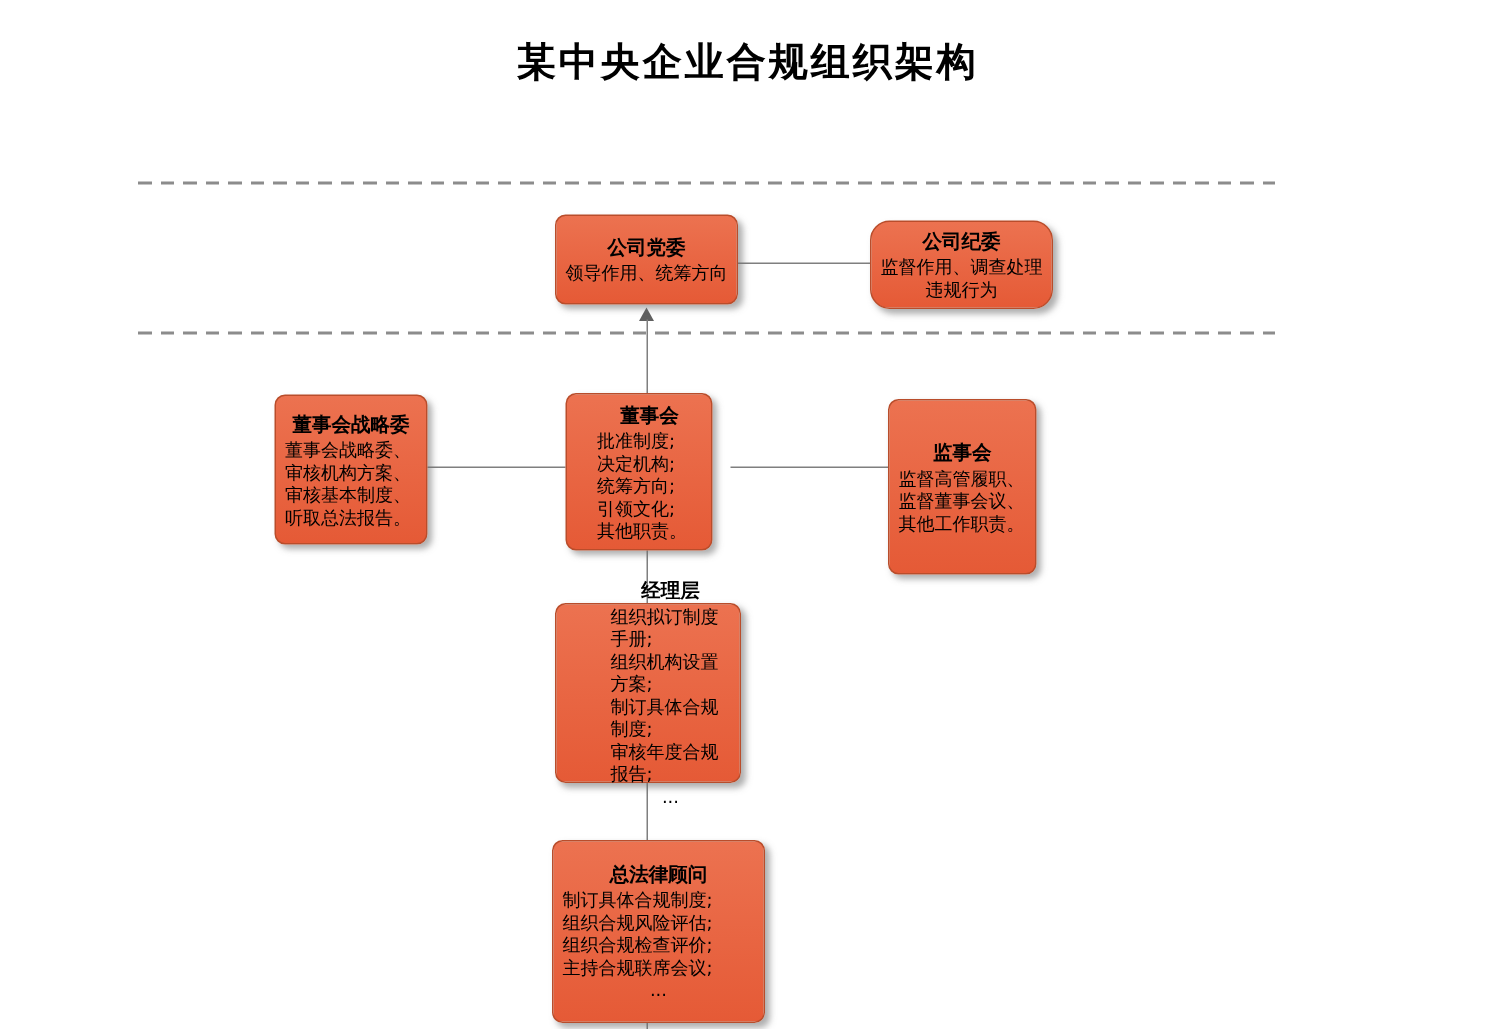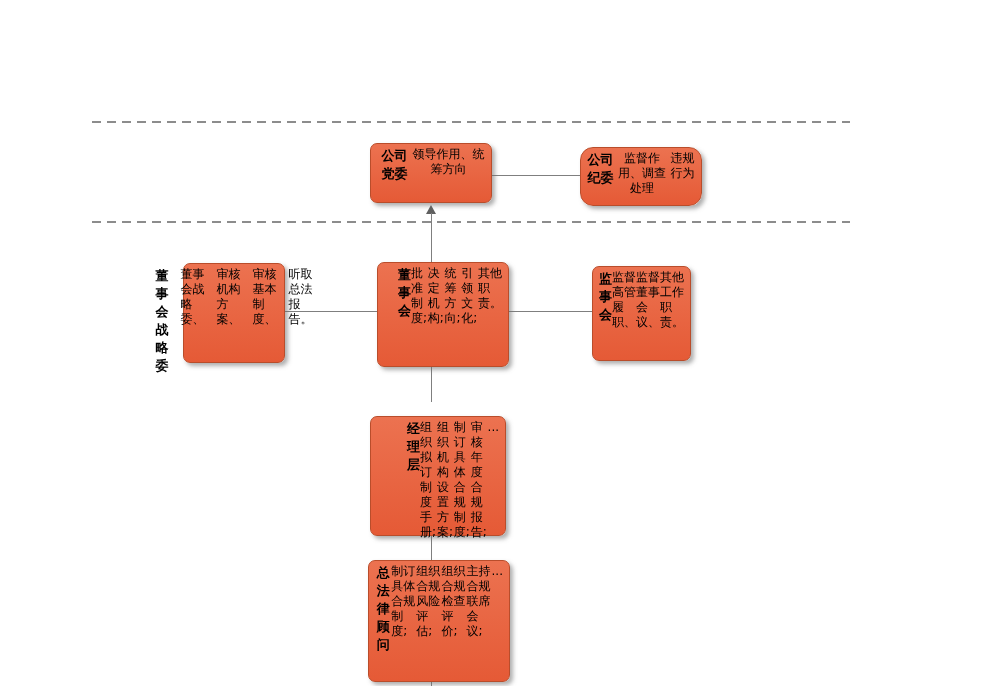--- a/index.html
+++ b/index.html
@@ -23,33 +23,34 @@
   .arrow-up {
     position:absolute; width:0; height:0;
     border-left:5px solid transparent; border-right:5px solid transparent;
     border-bottom:9px solid #606060;
   }
   .node {
     position:absolute; box-sizing:border-box;
     background:linear-gradient(180deg,#ec7250 0%,#e55a36 100%);
     border:1px solid #b94d2b; border-radius:7px;
     box-shadow:3px 3px 4px rgba(110,110,110,0.55);
-    display:flex; flex-direction:row; justify-content:center;
+    display:flex; flex-direction:column; justify-content:center;
     padding:3px 6px;
   }
   .node-title { font-size:13px; font-weight:bold; text-align:center; margin-bottom:1px; }
   .node-line  { font-size:12px; line-height:15px; text-align:left; }
   .node.center .node-line { text-align:center; }
   .node-line.c { text-align:center; }
 </style>
 </head>
 <body>
 
 <div class="canvas">
 
+  <h1 class="title">某中央企业合规组织架构</h1>
 
   <div class="dashed" style="left:92px; top:121px; width:758px;"></div>
   <div class="dashed" style="left:92px; top:221px; width:758px;"></div>
 
   <div class="hline" style="left:492px; top:175px; width:88px;"></div>
   <div class="arrow-up" style="left:426px; top:205px;"></div>
   <div class="vline" style="left:431px; top:213px; height:49px;"></div>
   <div class="hline" style="left:285px; top:311px; width:92px;"></div>
   <div class="hline" style="left:487px; top:311px; width:105px;"></div>
   <div class="vline" style="left:431px; top:367px; height:35px;"></div>
@@ -60,45 +61,45 @@
     <div class="node-title">公司党委</div>
     <div class="node-line">领导作用、统筹方向</div>
   </div>
 
   <div class="node center" style="left:580px; top:147px; width:122px; height:59px;border-radius:13px;">
     <div class="node-title">公司纪委</div>
     <div class="node-line">监督作用、调查处理</div>
     <div class="node-line">违规行为</div>
   </div>
 
-  <div class="node" style="left:183px; top:263px; width:102px; height:100px;gap:12px;">
+  <div class="node" style="left:183px; top:263px; width:102px; height:100px;">
     <div class="node-title">董事会战略委</div>
     <div class="node-line">董事会战略委、</div>
     <div class="node-line">审核机构方案、</div>
     <div class="node-line">审核基本制度、</div>
     <div class="node-line">听取总法报告。</div>
   </div>
 
-  <div class="node" style="left:377px; top:262px; width:132px; height:105px; padding-left:20px;">
+  <div class="node" style="left:377px; top:262px; width:98px; height:105px; padding-left:20px;">
     <div class="node-title">董事会</div>
     <div class="node-line">批准制度;</div>
     <div class="node-line">决定机构;</div>
     <div class="node-line">统筹方向;</div>
     <div class="node-line">引领文化;</div>
     <div class="node-line">其他职责。</div>
   </div>
 
-  <div class="node" style="left:592px; top:266px; width:99px; height:95px;">
+  <div class="node" style="left:592px; top:266px; width:99px; height:117px;">
     <div class="node-title">监事会</div>
     <div class="node-line">监督高管履职、</div>
     <div class="node-line">监督董事会议、</div>
     <div class="node-line">其他工作职责。</div>
   </div>
 
-  <div class="node" style="left:370px; top:416px; width:136px; height:120px;padding-left:36px;">
+  <div class="node" style="left:370px; top:402px; width:124px; height:120px;padding-left:36px;">
     <div class="node-title">经理层</div>
     <div class="node-line">组织拟订制度手册;</div>
     <div class="node-line">组织机构设置方案;</div>
     <div class="node-line">制订具体合规制度;</div>
     <div class="node-line">审核年度合规报告;</div>
     <div class="node-line c">...</div>
   </div>
 
   <div class="node" style="left:368px; top:560px; width:142px; height:122px;">
     <div class="node-title">总法律顾问</div>

